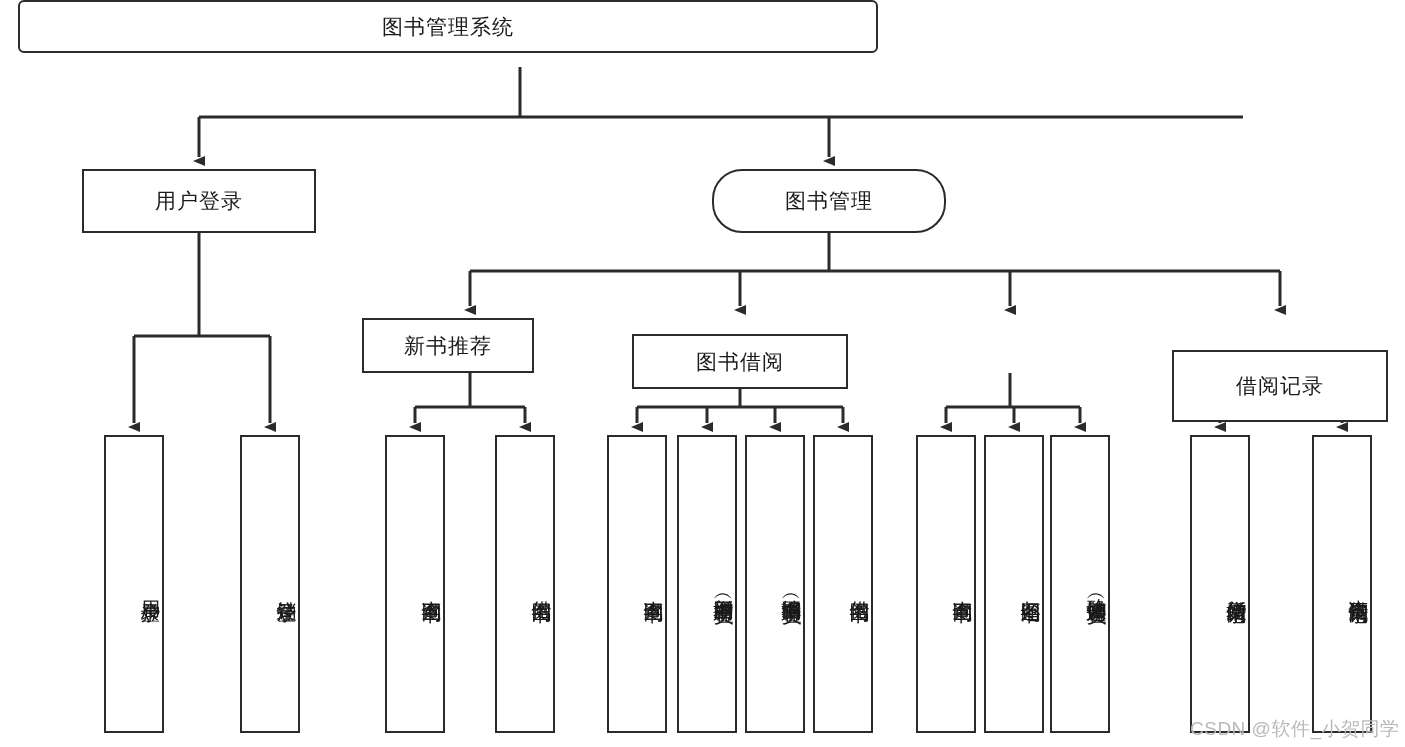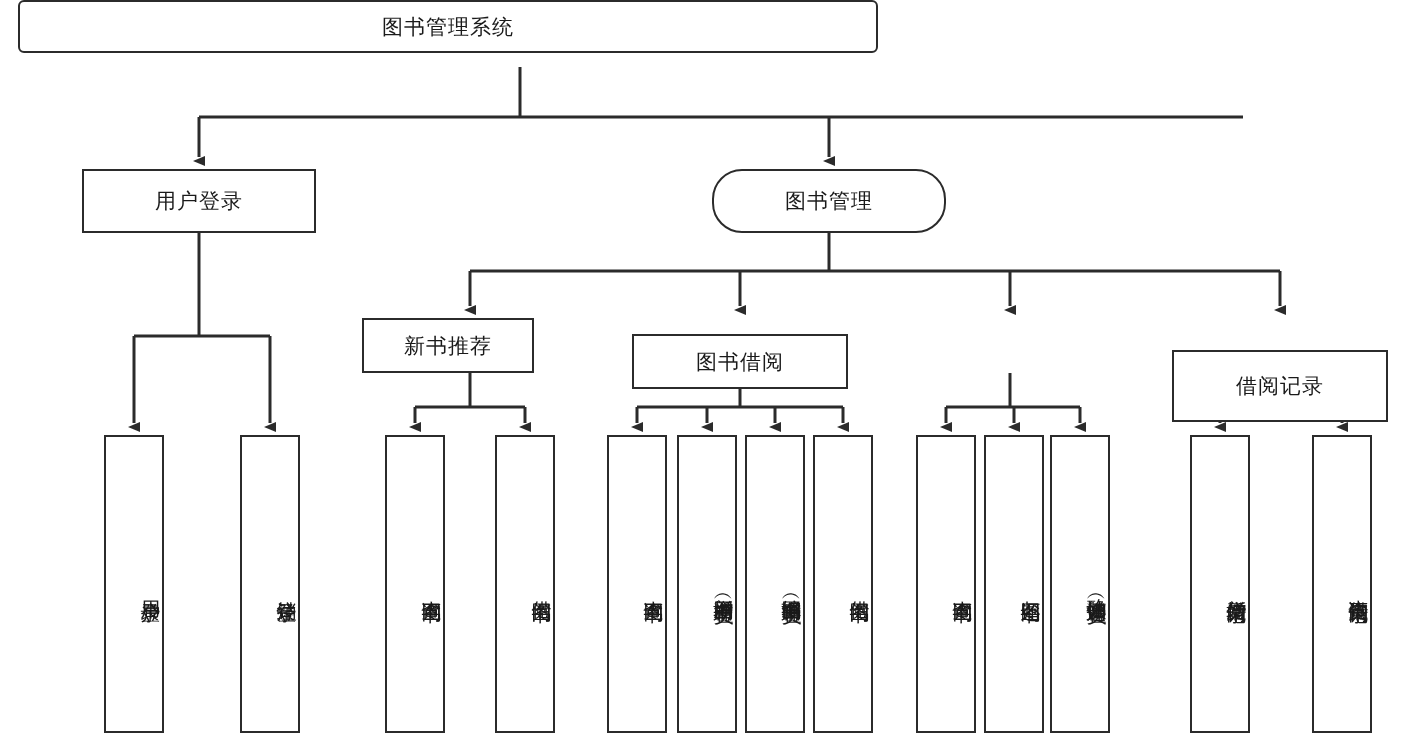--- a/index.html
+++ b/index.html
@@ -194,14 +194,15 @@
     <span class="label">确认归还（管理员）</span>
   </div>
 
   <div class="node vert" style="left:1190px; top:435px; width:60px; height:298px;">
     <span class="label">新增借阅记录</span>
   </div>
   <div class="node vert" style="left:1312px; top:435px; width:60px; height:298px;">
     <span class="label">查询借阅记录</span>
   </div>
 
+  <div class="watermark" style="left:1190px; top:716px;">CSDN @软件_小贺同学</div>
 
 </div>
 
 </body></html>

